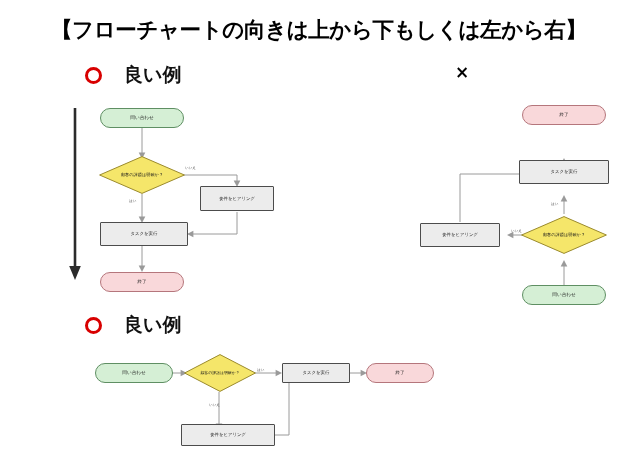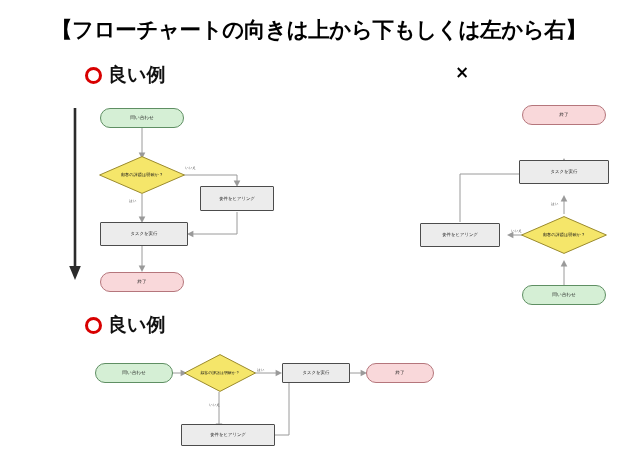--- a/index.html
+++ b/index.html
@@ -34,21 +34,21 @@
     line-height: 1.1;
   }
   .section-head {
     position: absolute;
     font-size: 19px;
     font-weight: bold;
     color: #111111;
     white-space: nowrap;
     display: flex;
     align-items: center;
-    gap: 6px;
+    gap: 22px;
   }
   .mark-circle {
     display: inline-block;
     width: 17px;
     height: 17px;
     border: 3.2px solid #d80000;
     border-radius: 50%;
     box-sizing: border-box;
   }
   .mark-cross {

